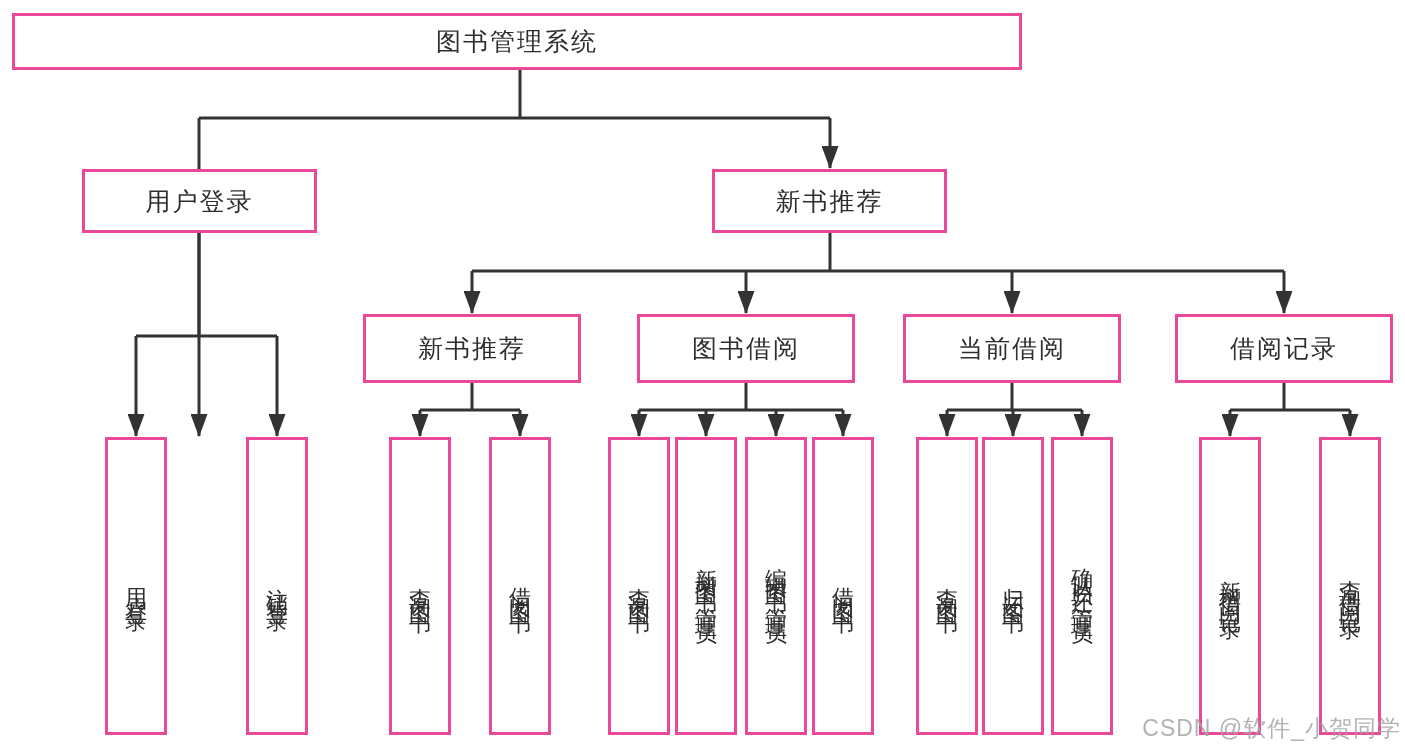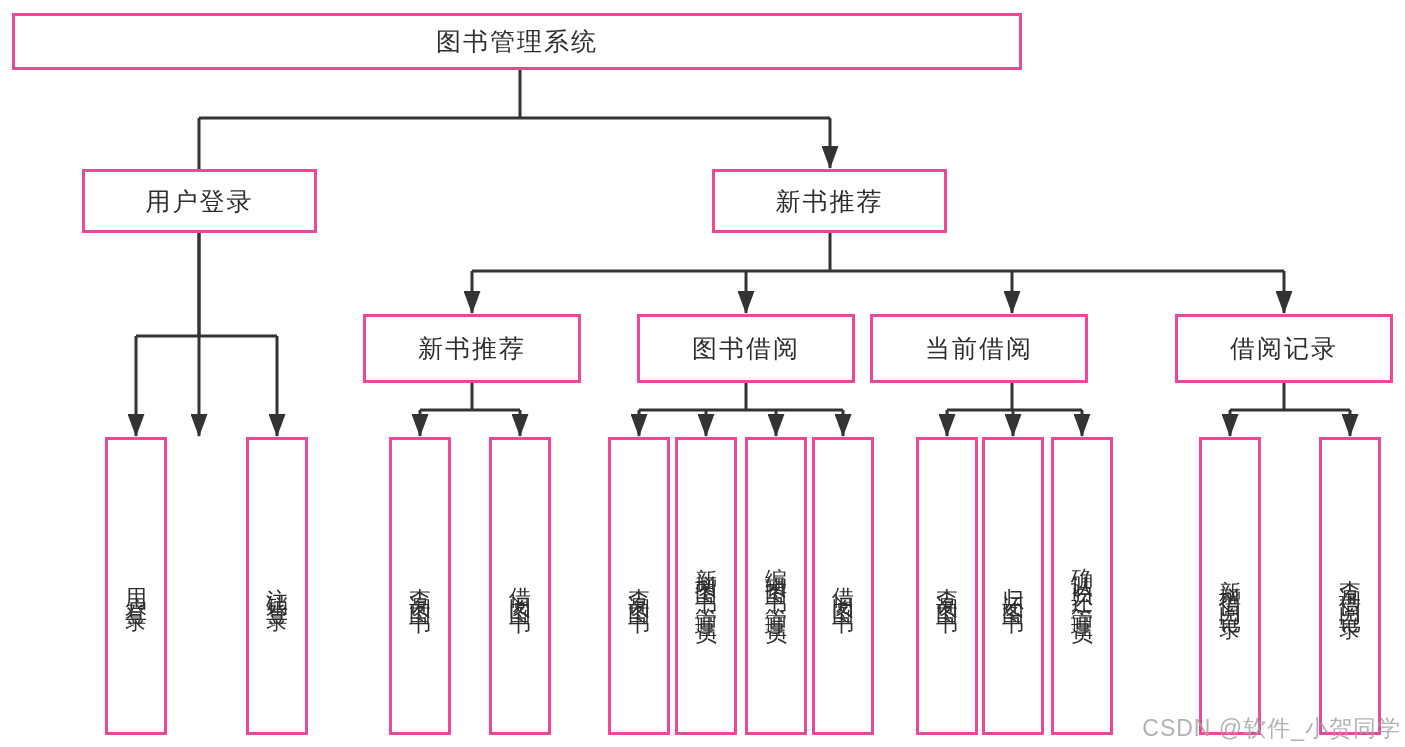--- a/index.html
+++ b/index.html
@@ -120,21 +120,21 @@
   <div class="box lv2-box" style="left:712px;">
     <span class="h-label">新书推荐</span>
   </div>
 
   <div class="box lv3-box" style="left:363px;">
     <span class="h-label">新书推荐</span>
   </div>
   <div class="box lv3-box" style="left:637px;">
     <span class="h-label">图书借阅</span>
   </div>
-  <div class="box lv3-box" style="left:870px;">
+  <div class="box lv3-box" style="left:903px;">
     <span class="h-label">当前借阅</span>
   </div>
   <div class="box lv3-box" style="left:1175px;">
     <span class="h-label">借阅记录</span>
   </div>
 
   <div class="box leaf-box" style="left:105px;">
     <span class="v-label">用户登录</span>
   </div>
   <div class="box leaf-box" style="left:246px;">

